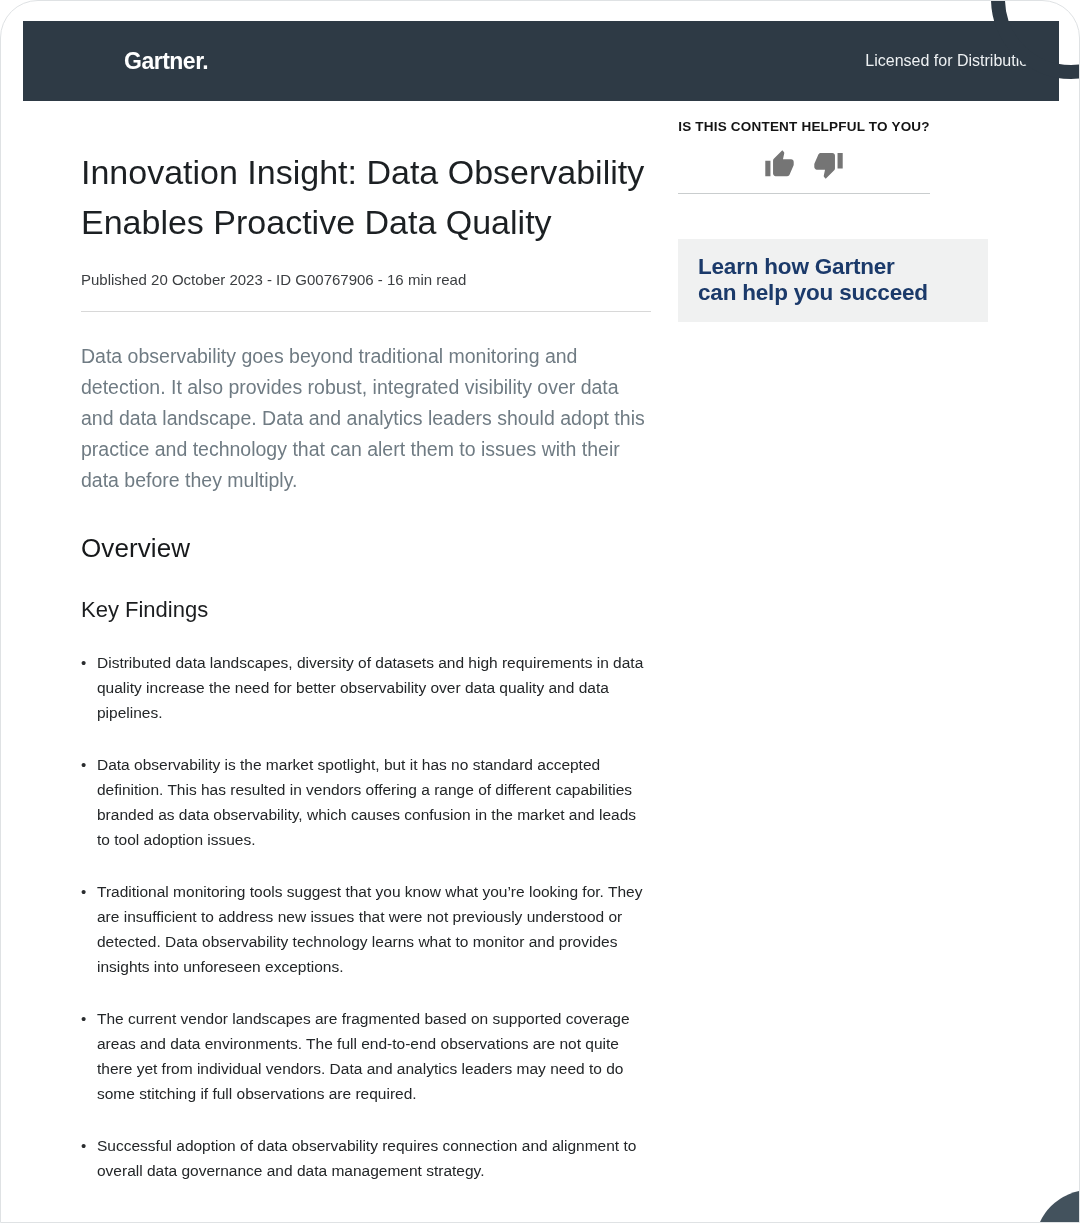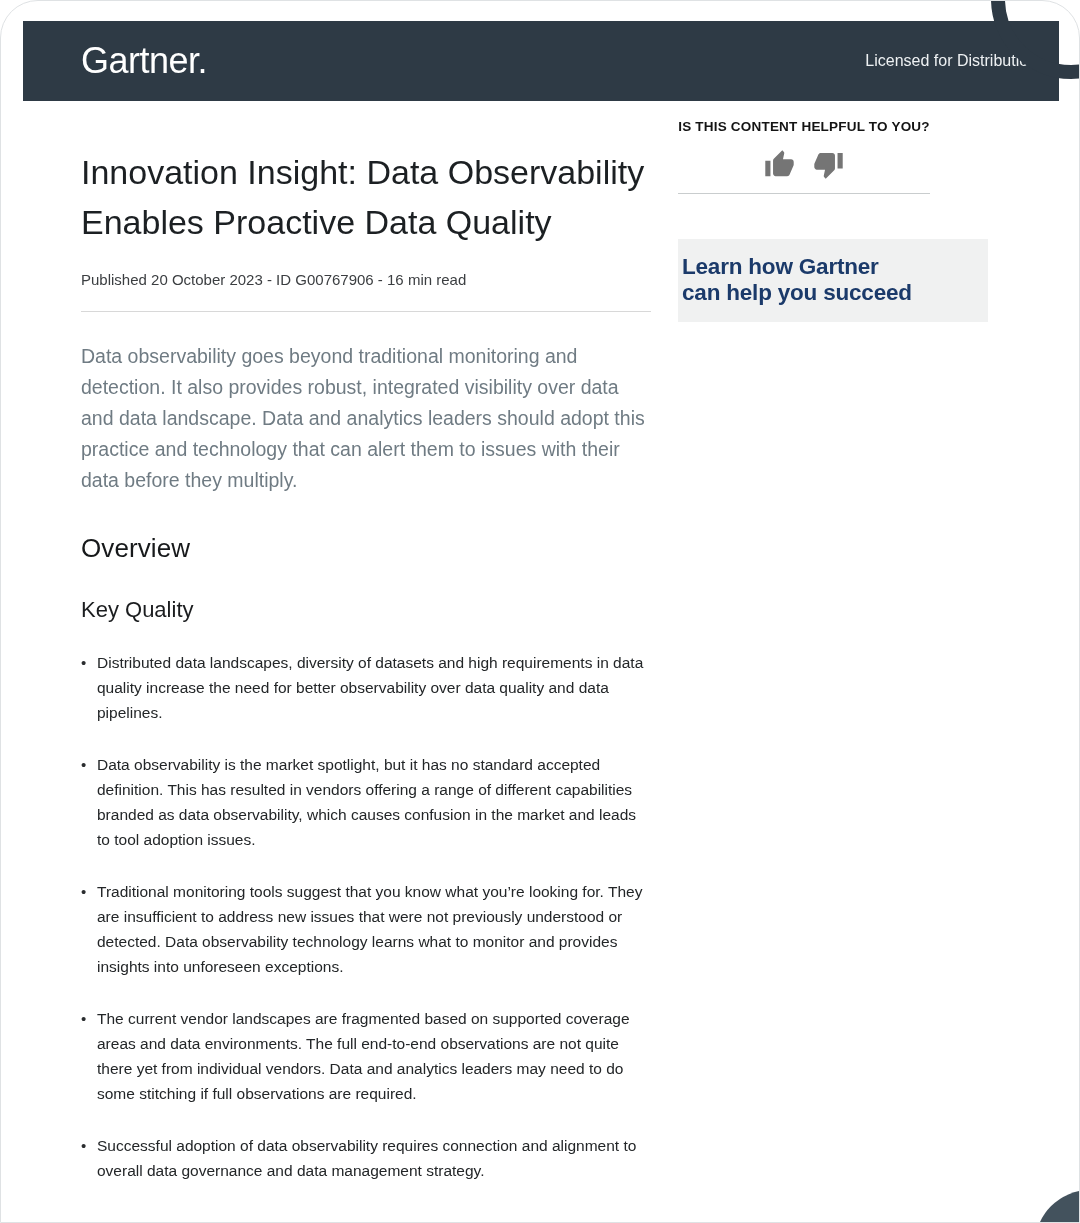--- a/index.html
+++ b/index.html
@@ -34,21 +34,21 @@
     border-radius:50%;background:var(--corner-slate,#43525d);z-index:7;
   }
   
   .topbar{
     position:absolute;left:22px;top:20px;width:1036px;height:80px;
     background:var(--header-bg,#2e3a45);
     display:flex;align-items:center;justify-content:space-between;
     padding:0 22px 0 58px;z-index:2;
   }
   .logo{
-    color:#ffffff;font-size:36px;font-weight:normal;letter-spacing:-0.5px;
+    color:#ffffff;font-size:23px;font-weight:bold;letter-spacing:-0.5px;margin-left:43px;
   }
   .license{
     color:#eef1f3;font-size:16px;font-weight:400;
   }
   
   .main-col{position:absolute;left:80px;top:130px;width:570px;}
   .article-title{
     margin-top:16px;font-size:34px;line-height:50px;font-weight:400;
     color:#1c2023;letter-spacing:0;
   }
@@ -83,21 +83,21 @@
   }
   .thumb-row{
     margin-top:15px;display:flex;justify-content:center;gap:18px;align-items:center;
   }
   .thumb-btn{
     background:none;border:none;cursor:pointer;padding:0;line-height:0;
   }
   .thumb-btn svg{fill:var(--icon-gray,#757575);}
   .helpful-divider{margin-top:13px;border:none;border-top:1px solid #c9cdce;height:0;}
   .promo-box{
-    margin-top:45px;width:310px;background:#f0f1f1;padding:15px 16px 16px 4px;
+    margin-top:45px;width:310px;background:#f0f1f1;padding:15px 16px 16px 20px;
   }
   .promo-heading{
     color:var(--promo-navy,#1b3a6a);font-size:22.5px;font-weight:bold;
     line-height:26px;letter-spacing:-0.2px;
   }
   .promo-btn{
     margin-top:13px;display:inline-block;background:var(--accent-orange,#dd5b29);
     color:#ffffff;border:none;cursor:pointer;
     font-family:"Liberation Sans","DejaVu Sans",sans-serif;
     font-size:14.5px;font-weight:bold;letter-spacing:0.2px;
@@ -119,21 +119,21 @@
     <div class="logo">Gartner.</div>
     <div class="license">Licensed for Distribution</div>
   </header>
 
   <main class="main-col">
     <h1 class="article-title">Innovation Insight: Data Observability Enables Proactive Data Quality</h1>
     <p class="pub-line">Published 20 October 2023 - ID G00767906 - 16 min read</p>
     <hr class="main-divider">
     <p class="summary">Data observability goes beyond traditional monitoring and detection. It also provides robust, integrated visibility over data and data landscape. Data and analytics leaders should adopt this practice and technology that can alert them to issues with their data before they multiply.</p>
     <h2 class="overview-heading">Overview</h2>
-    <h3 class="keyfindings-heading">Key Quality</h3>
+    <h3 class="keyfindings-heading">Key Findings</h3>
     <ul class="findings-list">
       <li>Distributed data landscapes, diversity of datasets and high requirements in data quality increase the need for better observability over data quality and data pipelines.</li>
       <li>Data observability is the market spotlight, but it has no standard accepted definition. This has resulted in vendors offering a range of different capabilities branded as data observability, which causes confusion in the market and leads to tool adoption issues.</li>
       <li>Traditional monitoring tools suggest that you know what you’re looking for. They are insufficient to address new issues that were not previously understood or detected. Data observability technology learns what to monitor and provides insights into unforeseen exceptions.</li>
       <li>The current vendor landscapes are fragmented based on supported coverage areas and data environments. The full end-to-end observations are not quite there yet from individual vendors. Data and analytics leaders may need to do some stitching if full observations are required.</li>
       <li>Successful adoption of data observability requires connection and alignment to overall data governance and data management strategy.</li>
     </ul>
   </main>
 
   <aside class="side-col">

